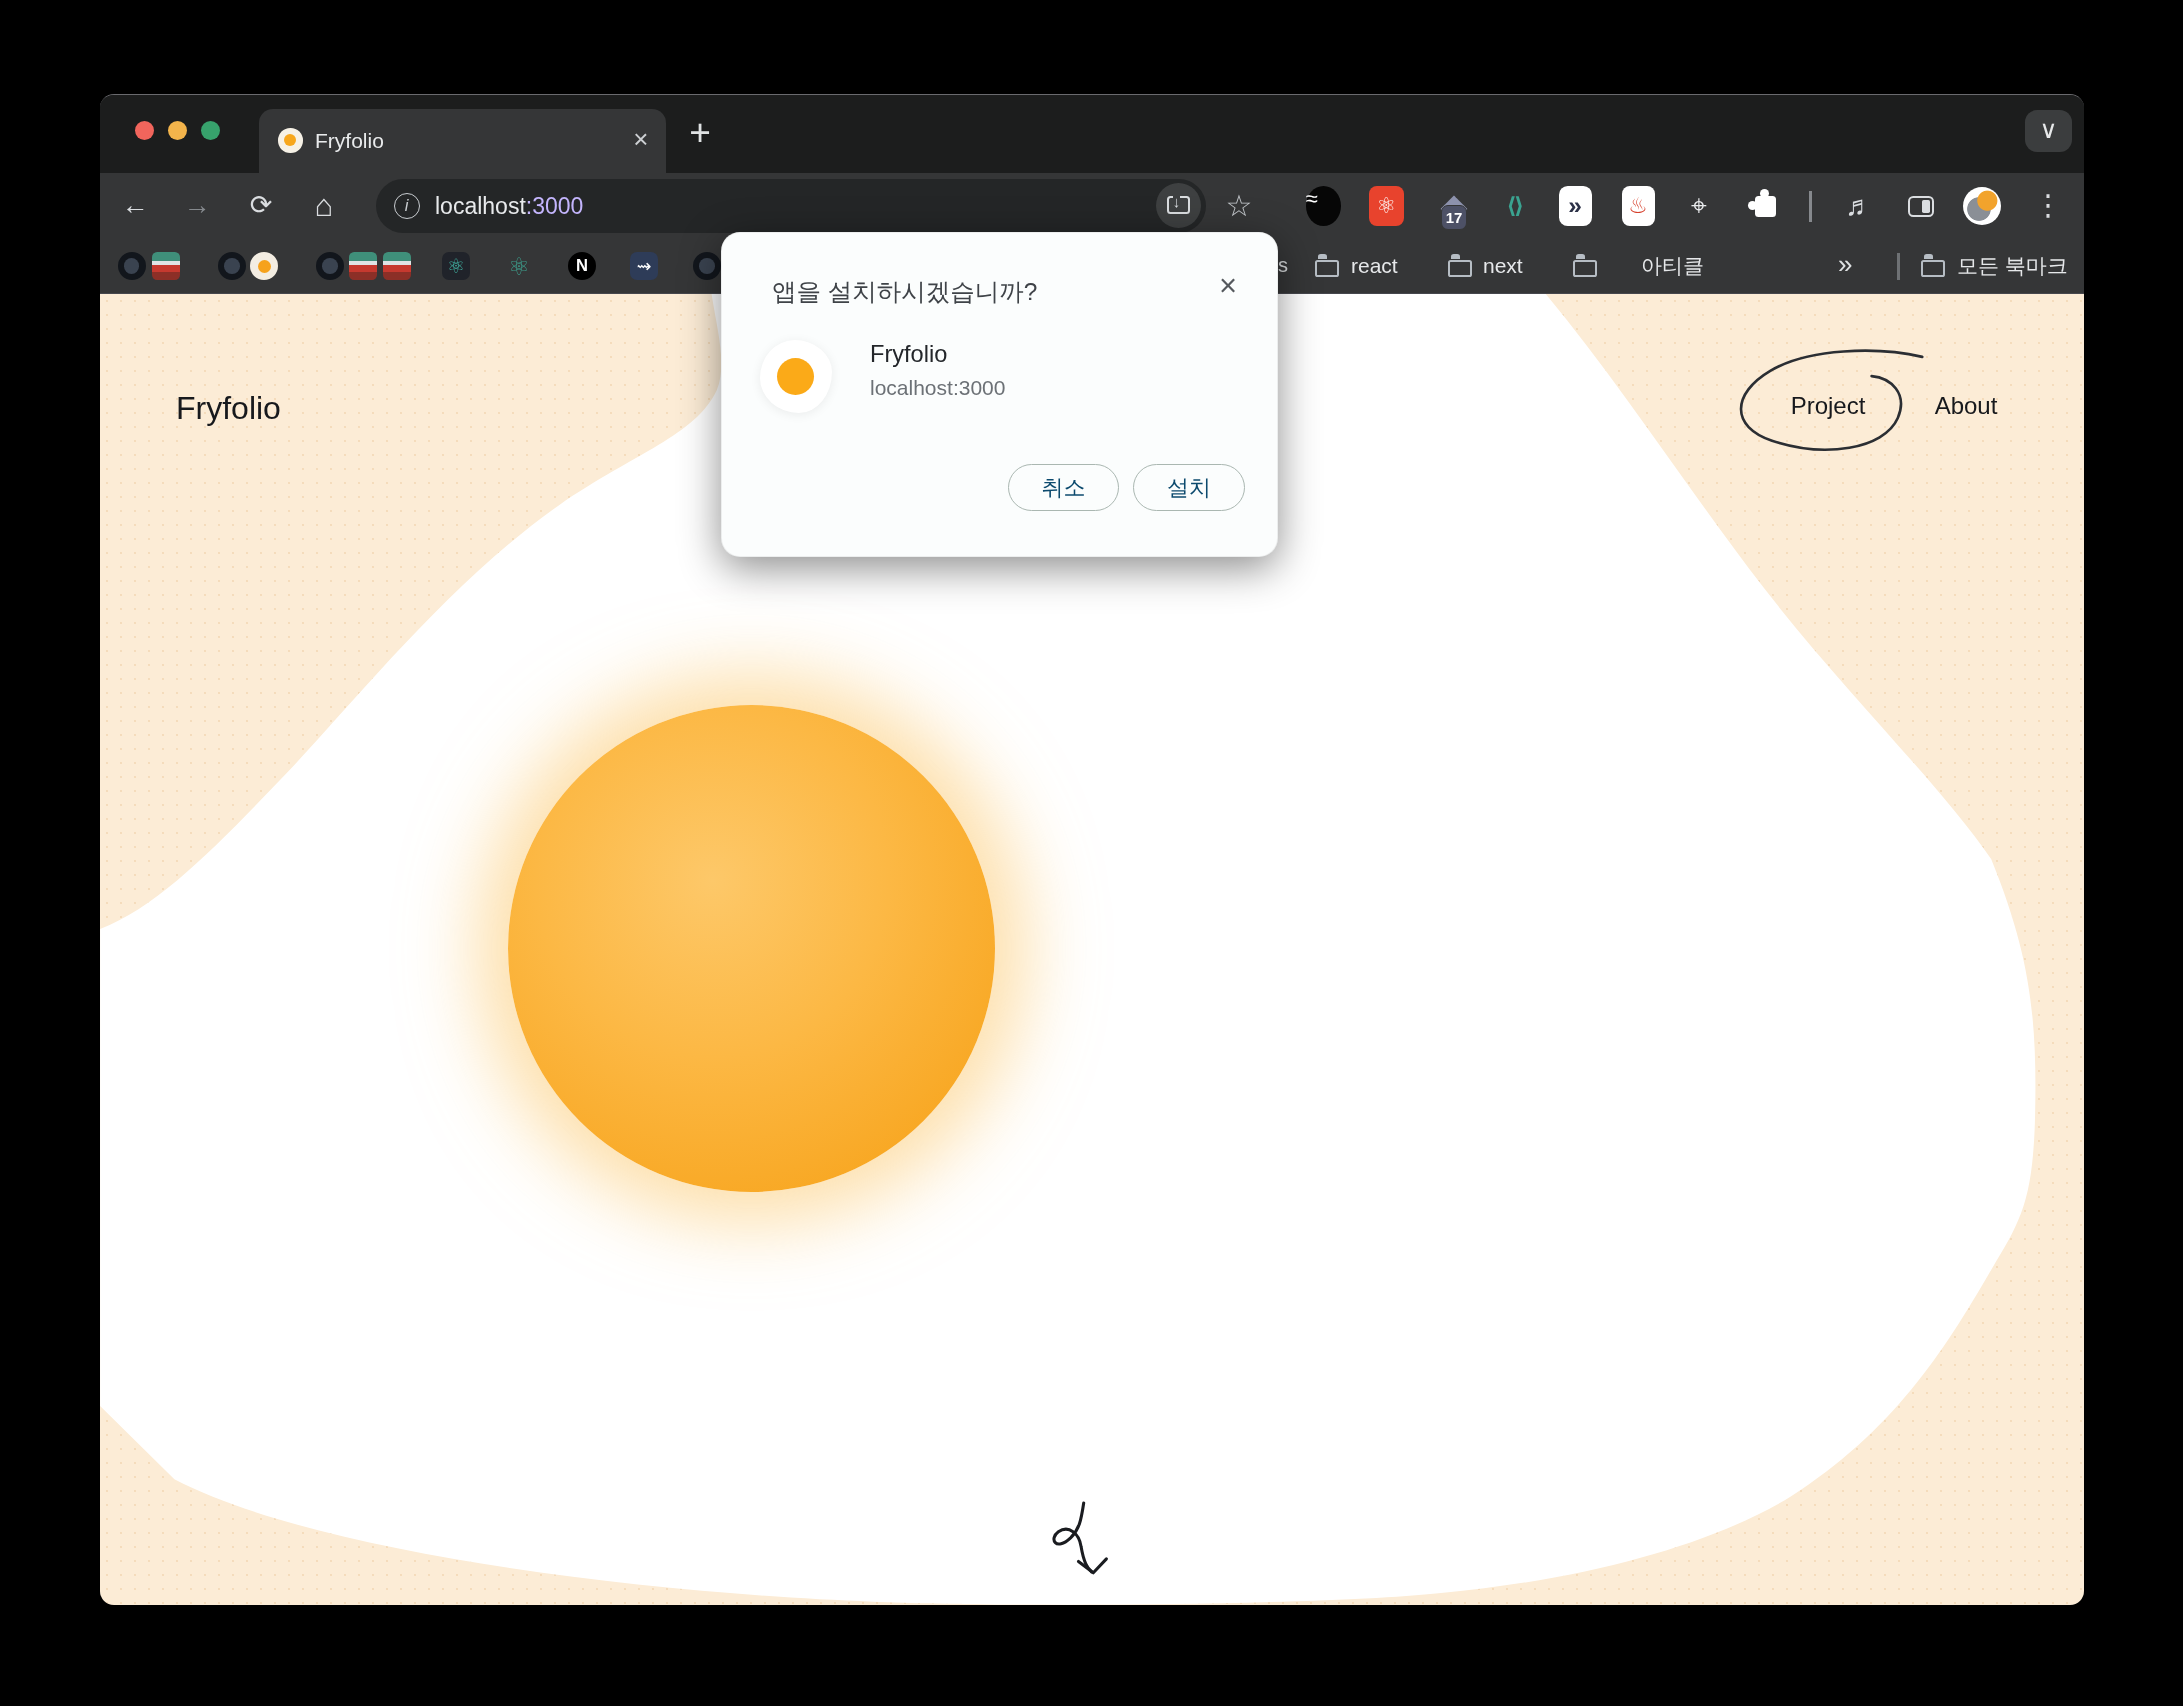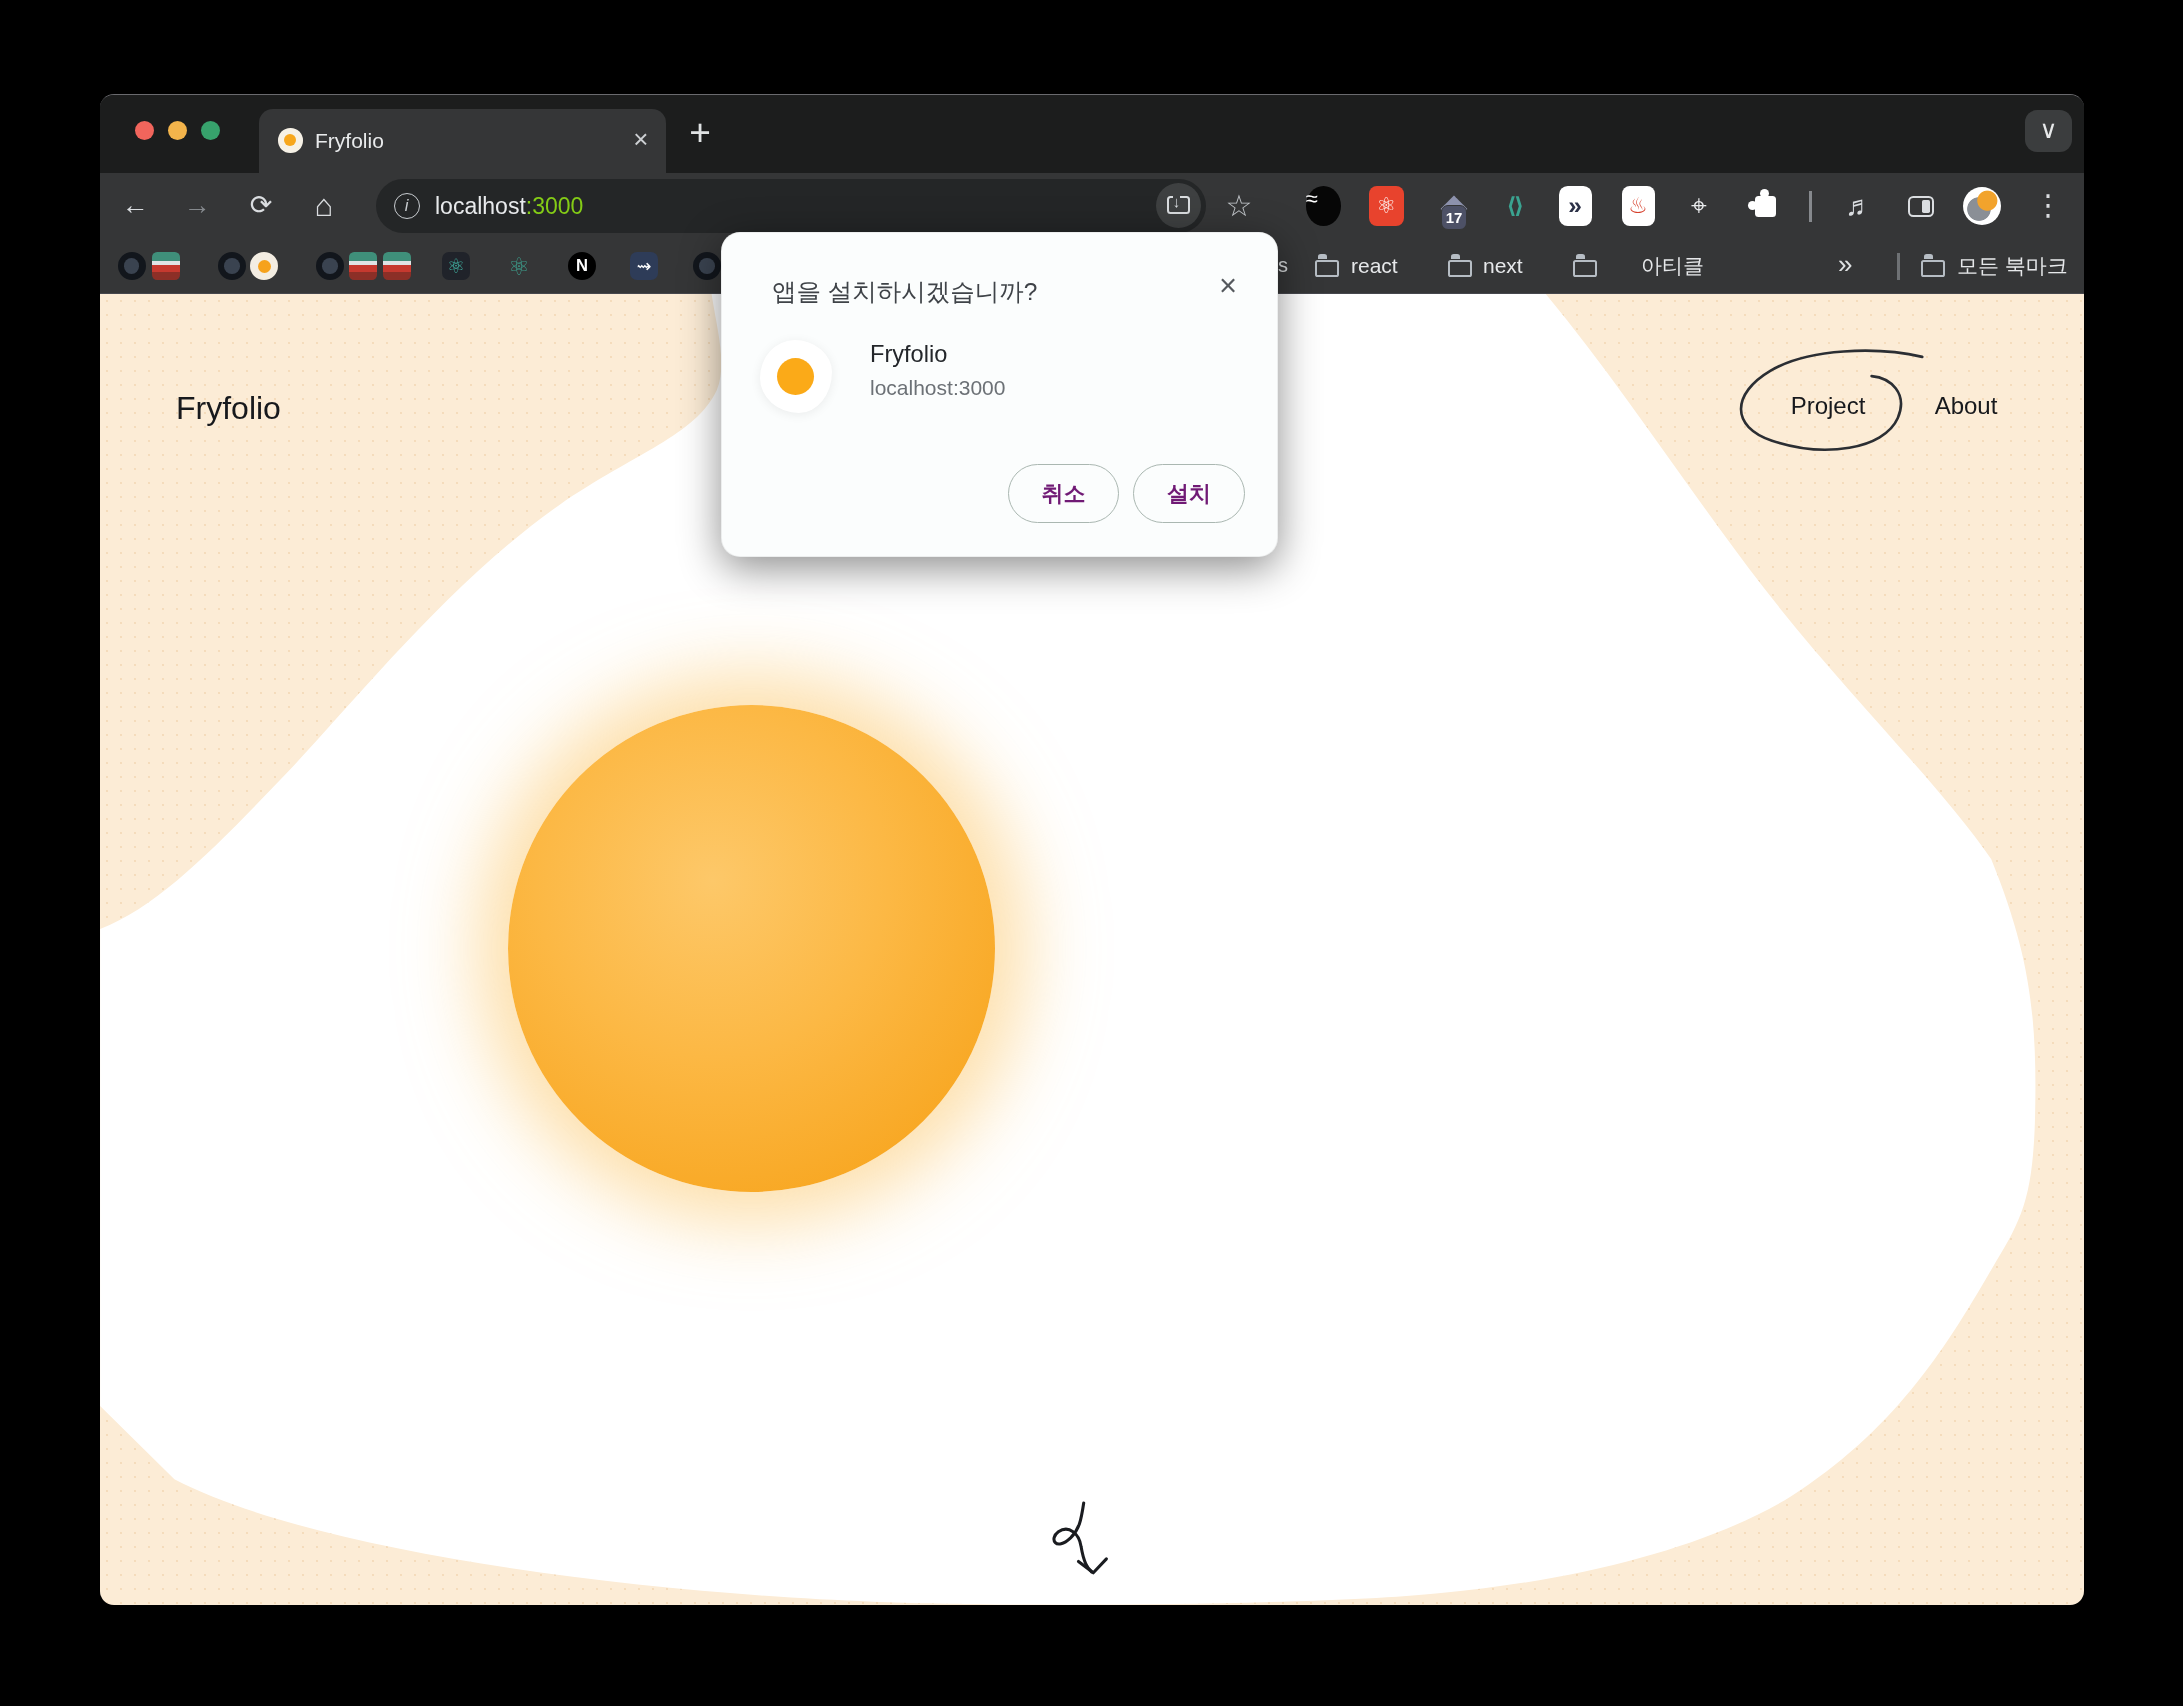--- a/index.html
+++ b/index.html
@@ -31,21 +31,21 @@
   .toolbar{position:absolute;left:0;top:78px;width:100%;height:66px;background:#353637;}
   .tb-ic{position:absolute;top:0;height:66px;line-height:65px;width:40px;text-align:center;font-size:27px;color:#dadde0;}
   .tb-back{left:15px;}
   .tb-fwd{left:77px;color:#85898d;}
   .tb-reload{left:141px;}
   .tb-home{left:204px;font-size:31px;}
   .urlbar{position:absolute;left:276px;top:6.1px;width:830px;height:54px;border-radius:27px;background:#242627;}
   .info-badge{position:absolute;left:17.5px;top:14px;width:26px;height:26px;border:1.7px solid #c8ccd0;border-radius:50%;
     color:#c8ccd0;font-size:16.6px;line-height:23px;text-align:center;font-style:italic;}
   .url-text{position:absolute;left:59px;top:0;height:54px;line-height:54px;font-size:23px;color:#e8eaec;}
-  .url-port{color:#84cc16;}
+  .url-port{color:#c4b5fd;}
   .cast-wrap{position:absolute;right:5.2px;top:4.4px;width:45px;height:45px;border-radius:50%;background:#3e4041;}
   .cast{position:absolute;left:11.4px;top:13px;width:23px;height:17.5px;border:2.6px solid #dadde0;border-radius:3.5px;}
   .cast::after{content:"↓";position:absolute;left:3.5px;top:-5.2px;font-size:15px;color:#dadde0;background:#3e4041;line-height:17.5px;}
   .tb-star{left:1119px;font-size:30px;color:#c3c7cb;}
   .xicon{position:absolute;top:13px;width:40px;height:40px;display:flex;align-items:center;justify-content:center;font-size:22px;}
   .x-wave{background:#060606;border-radius:50%;width:35px;height:40px;color:#fff;}
   .x-atom{background:#e8432d;border-radius:7.9px;width:35px;height:40px;color:#fff;}
   .x-r17{color:#8d92ad;font-size:35px;align-items:flex-end;}
   .x-r17 .badge{position:absolute;left:7px;bottom:-3.5px;width:26px;height:24.5px;background:#4d5166;border:1.7px solid #353637;
     border-radius:7px;color:#fff;font-size:15px;font-weight:bold;display:flex;align-items:center;justify-content:center;}
@@ -99,22 +99,22 @@
   
   .dialog{position:absolute;left:721px;top:204px;width:557px;height:325px;background:#fbfdfd;border-radius:19px;
     box-shadow:0 10.5px 42px rgba(0,0,0,.45);border:0.9px solid rgba(0,0,0,.06);}
   .dlg-title{position:absolute;left:50px;top:42px;font-size:24.5px;color:#3f4348;}
   .dlg-close{position:absolute;right:40px;top:35px;font-size:31px;color:#55595e;cursor:pointer;}
   .dlg-egg{position:absolute;left:38px;top:107px;width:72px;height:73px;background:#fff;
     border-radius:48% 52% 46% 54%/52% 44% 56% 48%;box-shadow:0 1.7px 10.5px rgba(0,0,0,.07);}
   .dlg-egg::after{content:"";position:absolute;left:16.6px;top:17.5px;width:37px;height:37px;border-radius:50%;background:#fbaa18;}
   .dlg-name{position:absolute;left:148px;top:108px;font-size:23.6px;color:#23262a;}
   .dlg-origin{position:absolute;left:148px;top:143px;font-size:21px;color:#6c7176;}
-  .dlg-btn{position:absolute;top:231px;height:59px;border:1.7px solid #aab7b1;border-radius:30px;background:rgba(0,0,0,0);
-    color:#701a75;font-size:22px;font-weight:bold;display:flex;align-items:center;justify-content:center;cursor:pointer;}
+  .dlg-btn{position:absolute;top:231px;height:47px;border:1.7px solid #aab7b1;border-radius:30px;background:rgba(0,0,0,0);
+    color:#0c4a6e;font-size:22px;font-weight:normal;display:flex;align-items:center;justify-content:center;cursor:pointer;}
   .btn-cancel{left:286px;width:111px;}
   .btn-install{left:411px;width:112px;}
 </style>
 </head>
 <body>
 
 <div class="stage">
   <div class="window">
 
     <div class="tabstrip">

